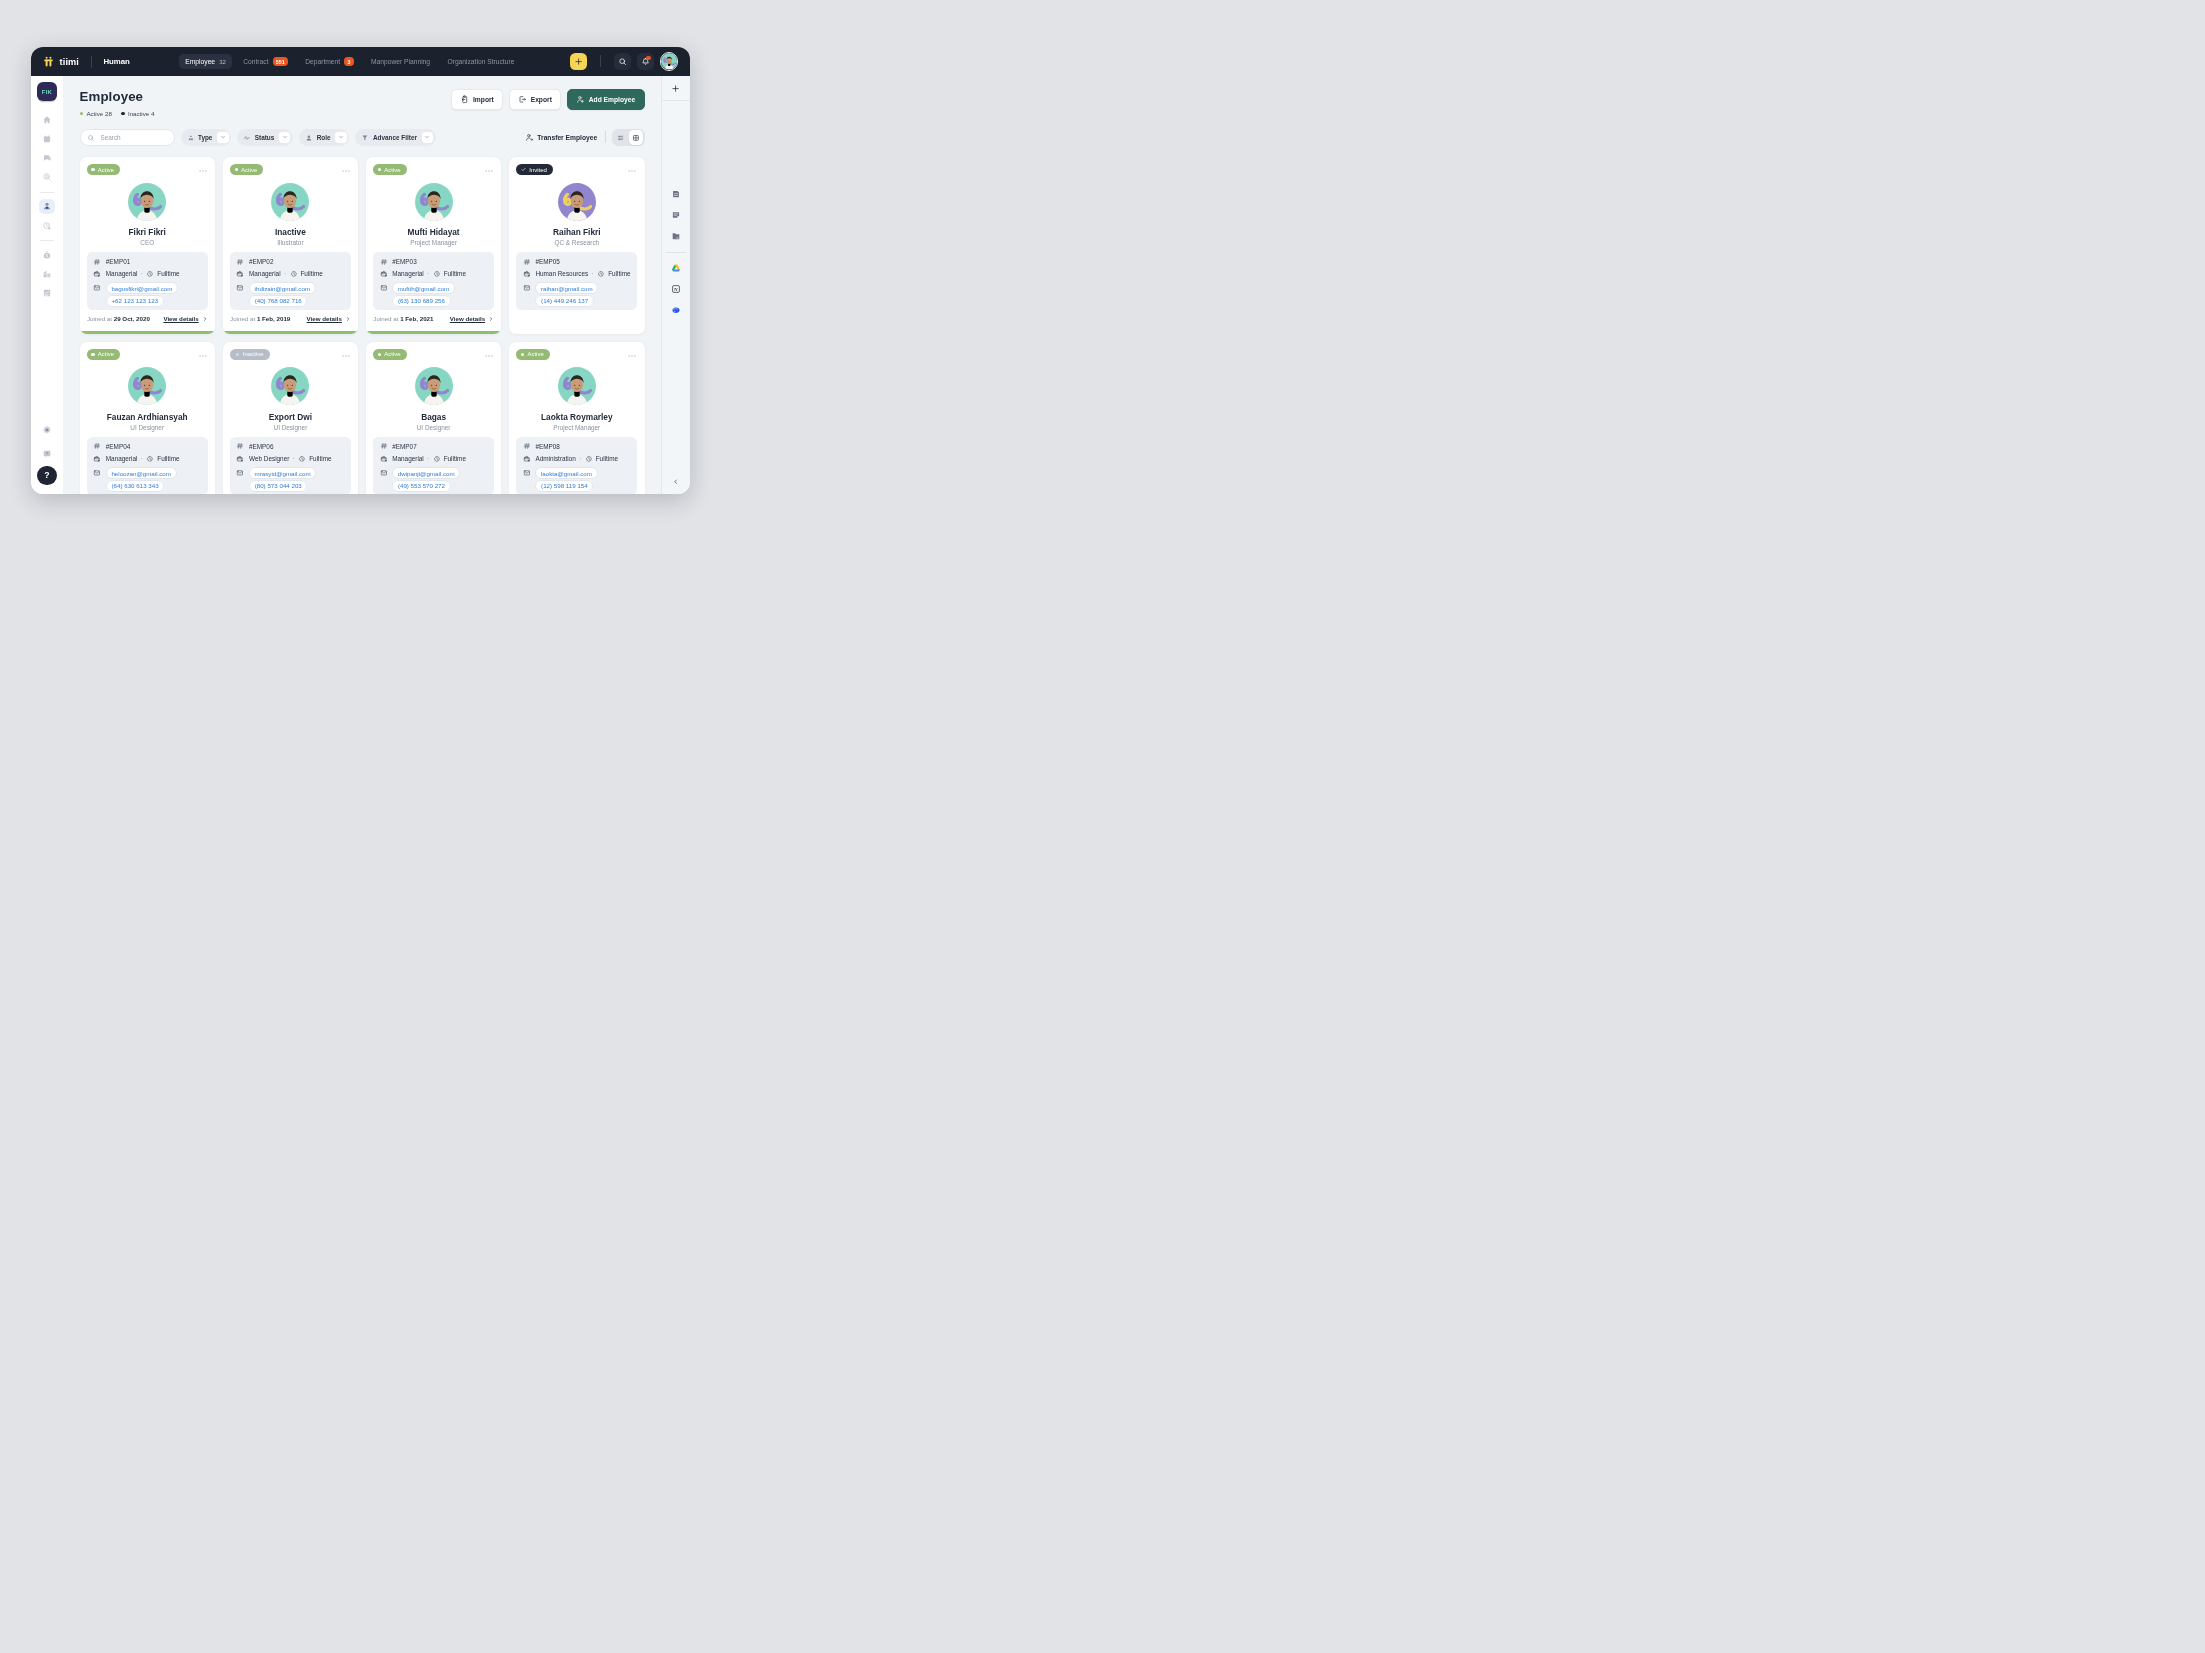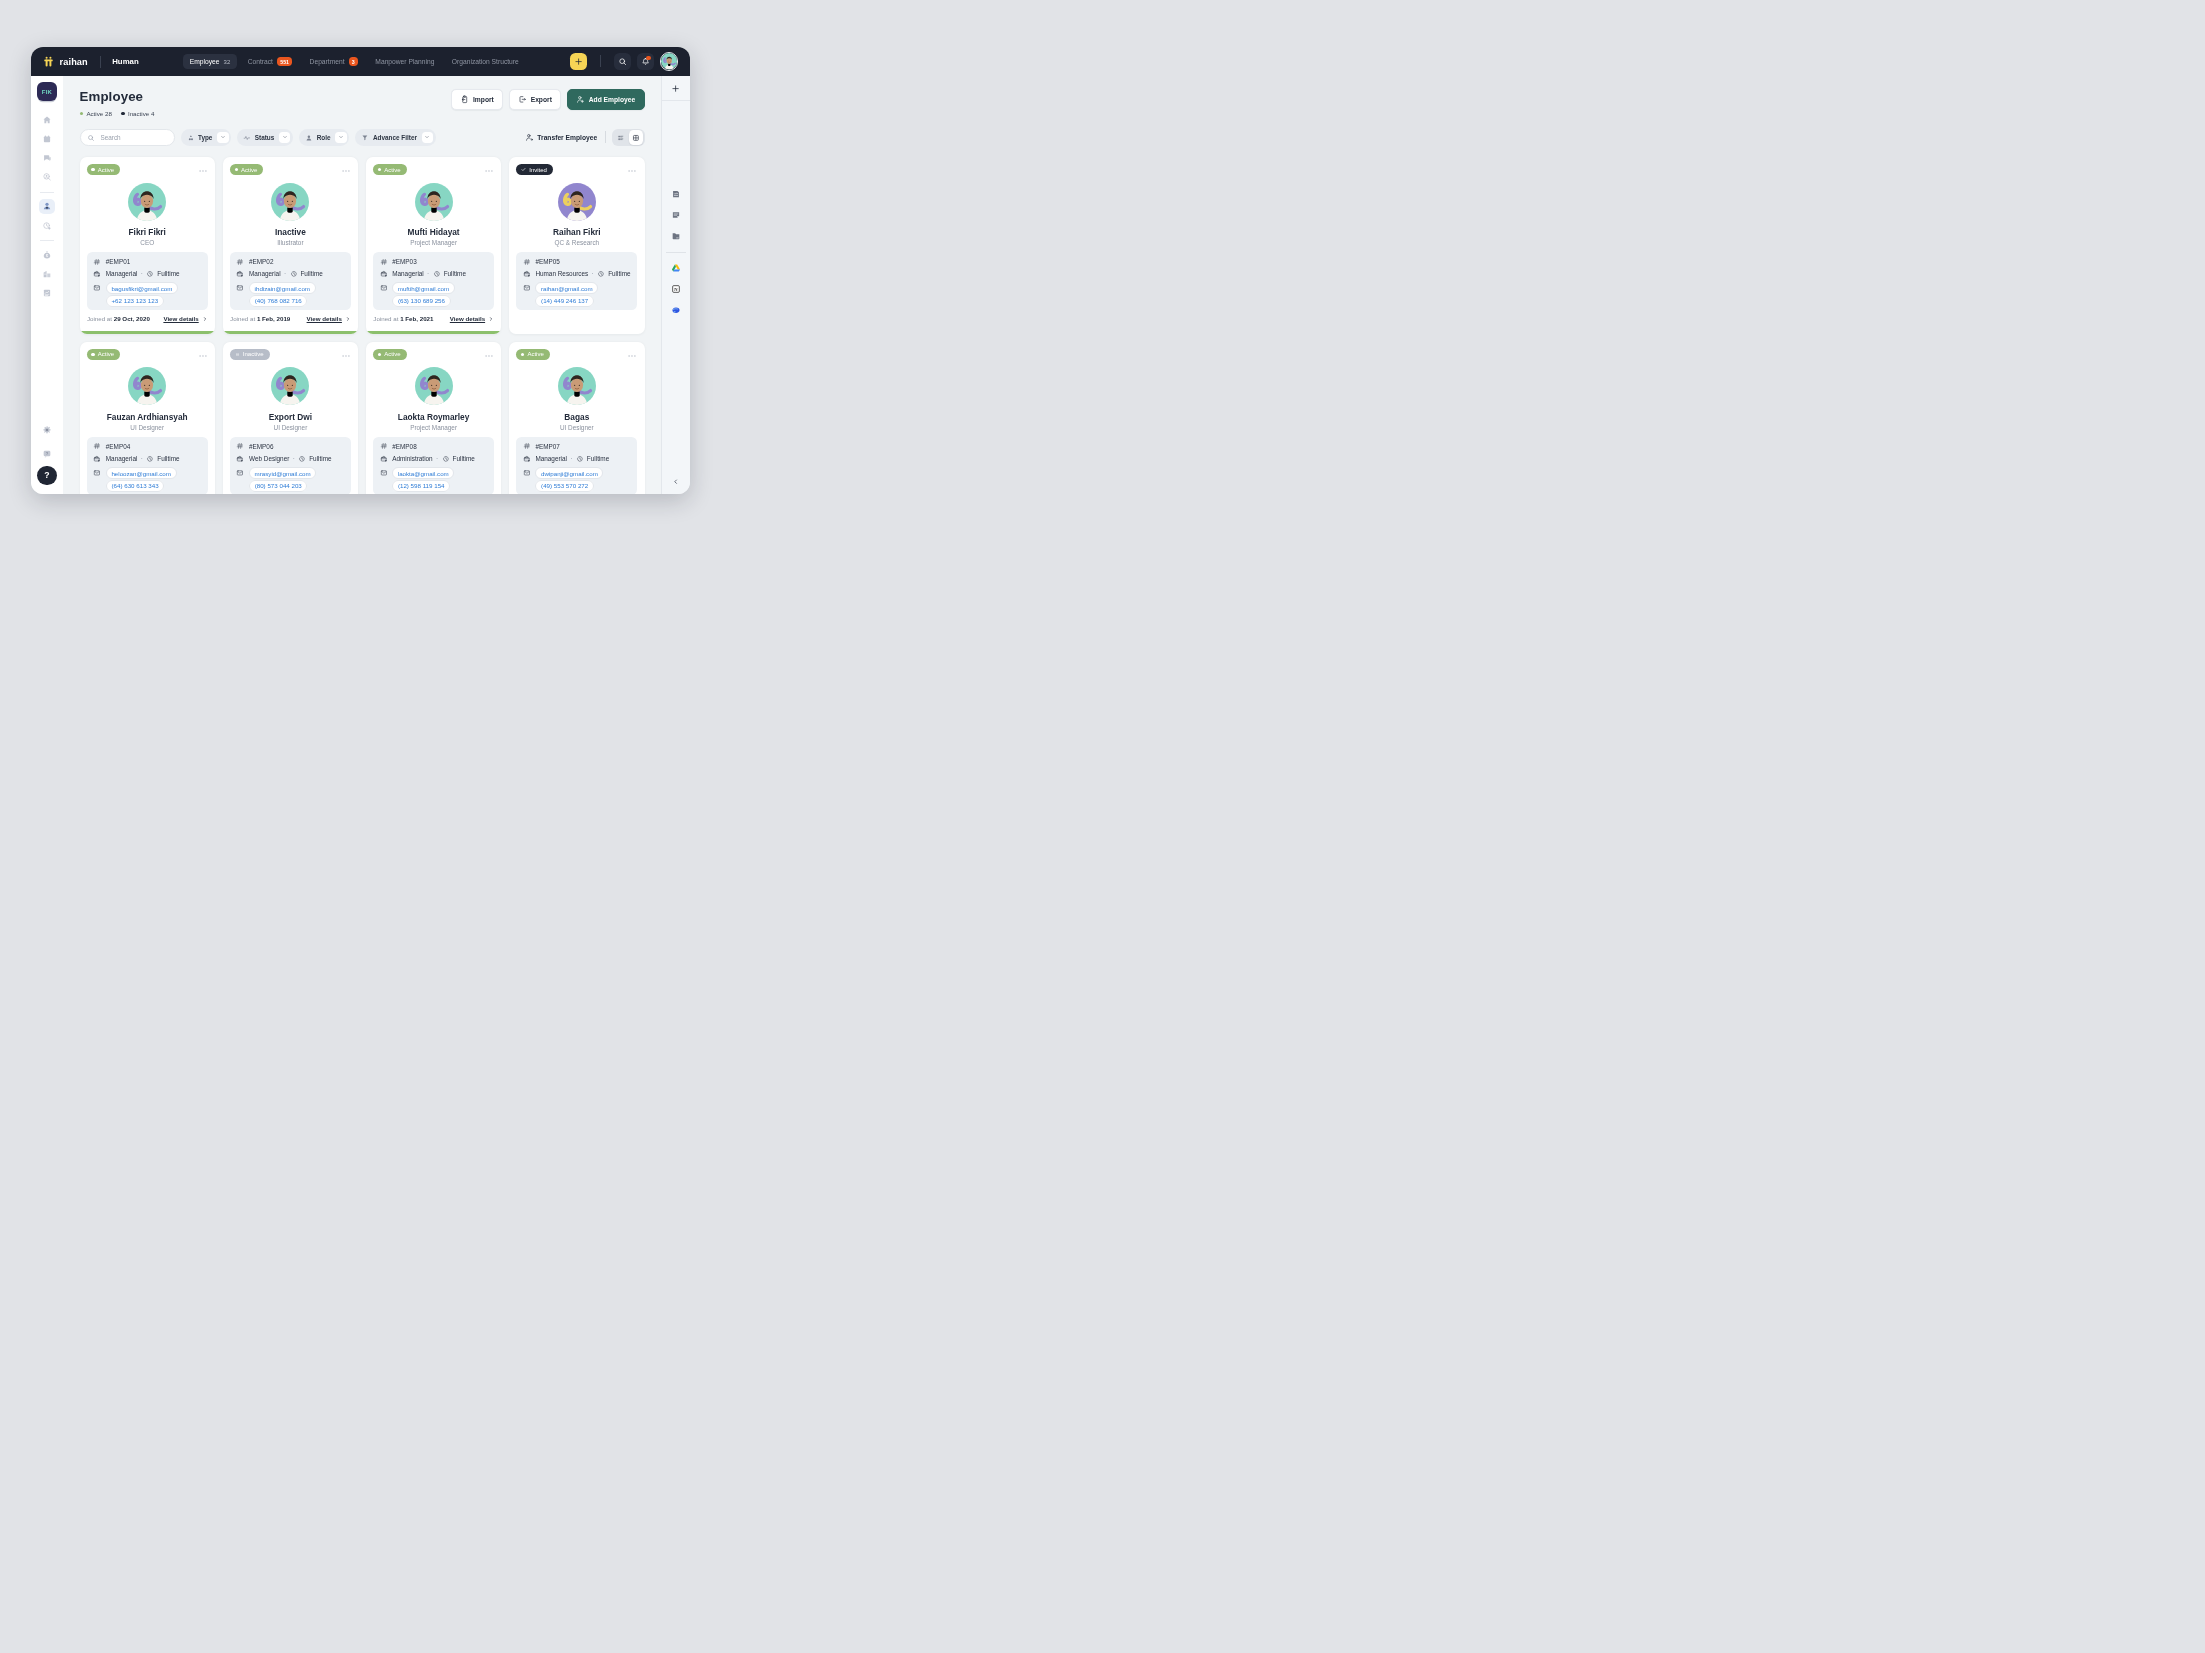--- a/index.html
+++ b/index.html
@@ -118,21 +118,21 @@
     <div class="brand">
       <span class="logo">
         <svg width="12" height="12" viewBox="0 0 24 24">
             <circle cx="7.2" cy="3.4" r="2.1" fill="#f6d455"></circle>
             <circle cx="14.8" cy="3.4" r="2.1" fill="#f6d455"></circle>
             <rect x="2.6" y="7.2" width="16.8" height="3.4" rx="1.2" fill="#f6d455"></rect>
             <rect x="5.2" y="7.2" width="4" height="14" rx="2" fill="#f6d455"></rect>
             <rect x="12.8" y="7.2" width="4" height="14" rx="2" fill="#f6d455"></rect>
           </svg>
       </span>
-      <span class="brand-name">raihan</span>
+      <span class="brand-name">tiimi</span>
       <span class="nav-div"></span>
       <span class="product">Human</span>
     </div>
     <div class="tabs" id="nav-tabs">
         <div class="tab active">
           <span>Employee</span>
           <span class="tcount">32</span>
         </div>
         <div class="tab">
           <span>Contract</span>
@@ -1114,20 +1114,105 @@
                   <circle cx="5" cy="12" r="1.7"></circle>
                   <circle cx="12" cy="12" r="1.7"></circle>
                   <circle cx="19" cy="12" r="1.7"></circle>
                 </svg>
               </span>
             </span>
     </div>
     <div class="avatar-wrap">
             <svg class="avatar84" viewBox="0 0 84 84">
   <defs>
+                <clipPath id="cp6">
+                  <circle cx="42" cy="42" r="42"></circle>
+                </clipPath>
+              </defs>
+  <circle cx="42" cy="42" r="42" fill="#87d6c3"></circle>
+  <g clip-path="url(#cp6)">
+    <path d="M21 25c-8 6-9 19-1 22 6 2 10-6 5-10-4-3-8 0-7 4" stroke="#9186ce" stroke-width="7" fill="none" stroke-linecap="round"></path>
+    <path d="M44 51c8 8 20 9 28 1" stroke="#9186ce" stroke-width="7" fill="none" stroke-linecap="round"></path>
+    <path d="M19 84c2-17 13-24 23-24s21 7 23 24z" fill="#f6f4ef"></path>
+    <path d="M36 54h12v9c0 4-12 4-12 0z" fill="#c49súb"></path>
+    <ellipse cx="42" cy="40" rx="13.5" ry="15.5" fill="#c99b76"></ellipse>
+    <path d="M27.5 36c-.5-12 7.5-17.5 14.5-17.5S57 24 56.5 36c-1-5-4.5-7.5-7.5-8.5-5-1.8-9-1.8-14 0-3 1-6.5 3.5-7.5 8.5z" fill="#2e2620"></path>
+    <circle cx="36.8" cy="40.5" r="1.4" fill="#362a22"></circle>
+                <circle cx="47.2" cy="40.5" r="1.4" fill="#362a22"></circle>
+    <path d="M38 47.5q4 3.2 8 0" stroke="#8a5a39" stroke-width="1.6" fill="none" stroke-linecap="round"></path>
+  </g>
+            </svg>
+          </div>
+    <div class="ename">Bagas</div>
+    <div class="erole">UI Designer</div>
+    <div class="ebox">
+      <div class="erow">
+        <span class="eic">
+                <svg viewBox="0 0 24 24" fill="none" stroke="currentColor" stroke-width="1.5" stroke-linecap="round" stroke-linejoin="round">
+                  <path d="M9.8 4.5l-2.2 15M16.4 4.5l-2.2 15M4.8 9.3h15.4M3.8 14.7h15.4"></path>
+                </svg>
+              </span>
+        <span class="eid">#EMP07</span>
+      </div>
+      <div class="erow">
+        <span class="eic">
+                <svg viewBox="0 0 24 24" fill="none" stroke="currentColor" stroke-width="1.6" stroke-linecap="round" stroke-linejoin="round">
+                  <rect x="4" y="7.5" width="15" height="11" rx="2"></rect>
+                  <path d="M8.7 7.5V6a1.5 1.5 0 0 1 1.5-1.5h2.6A1.5 1.5 0 0 1 14.3 6v1.5M4 11.5h15"></path>
+                  <g fill="currentColor" stroke="none">
+                    <circle cx="18.3" cy="17.8" r="2.1"></circle>
+                    <path d="M18.3 14.9l.5 1.2h-1zM18.3 20.7l.5-1.2h-1zM15.4 17.8l1.2.5v-1zM21.2 17.8l-1.2.5v-1z"></path>
+                  </g>
+                </svg>
+              </span>
+        <span class="dept">
+                <span>Managerial</span>
+                <span class="esep">·</span>
+                <span class="eic">
+                  <svg viewBox="0 0 24 24" fill="none" stroke="currentColor" stroke-width="1.6" stroke-linecap="round" stroke-linejoin="round">
+                    <circle cx="12" cy="12" r="7.3" stroke-dasharray="10 2.6"></circle>
+                    <path d="M12 8.6V12l2.3 1.4"></path>
+                  </svg>
+                </span>
+                <span>Fulltime</span>
+              </span>
+      </div>
+      <div class="erow">
+        <span class="eic">
+                <svg viewBox="0 0 24 24" fill="none" stroke="currentColor" stroke-width="1.6" stroke-linecap="round" stroke-linejoin="round">
+                  <rect x="4" y="5.5" width="16" height="13" rx="2"></rect>
+                  <path d="M6 8.5l6 4.6 6-4.6"></path>
+                </svg>
+              </span>
+        <span class="chip">dwipanji@gmail.com</span>
+      </div>
+      <div class="phone-row">
+        <span class="chip">(49) 553 570 272</span>
+      </div>
+    </div>
+    </div>
+        <div class="card">
+    <div class="card-top">
+      <span class="sbadge active">
+              <span class="wdot"></span>
+              <span>Active</span>
+            </span>
+      <span class="menu-dots">
+              <span style="display:flex">
+                <svg viewBox="0 0 24 24" fill="currentColor">
+                  <circle cx="5" cy="12" r="1.7"></circle>
+                  <circle cx="12" cy="12" r="1.7"></circle>
+                  <circle cx="19" cy="12" r="1.7"></circle>
+                </svg>
+              </span>
+            </span>
+    </div>
+    <div class="avatar-wrap">
+            <svg class="avatar84" viewBox="0 0 84 84">
+  <defs>
                 <clipPath id="cp7">
                   <circle cx="42" cy="42" r="42"></circle>
                 </clipPath>
               </defs>
   <circle cx="42" cy="42" r="42" fill="#87d6c3"></circle>
   <g clip-path="url(#cp7)">
     <path d="M21 25c-8 6-9 19-1 22 6 2 10-6 5-10-4-3-8 0-7 4" stroke="#9186ce" stroke-width="7" fill="none" stroke-linecap="round"></path>
     <path d="M44 51c8 8 20 9 28 1" stroke="#9186ce" stroke-width="7" fill="none" stroke-linecap="round"></path>
     <path d="M19 84c2-17 13-24 23-24s21 7 23 24z" fill="#f6f4ef"></path>
     <path d="M36 54h12v9c0 4-12 4-12 0z" fill="#c49súb"></path>
@@ -1180,101 +1265,16 @@
                   <path d="M6 8.5l6 4.6 6-4.6"></path>
                 </svg>
               </span>
         <span class="chip">laokta@gmail.com</span>
       </div>
       <div class="phone-row">
         <span class="chip">(12) 598 119 154</span>
       </div>
     </div>
     </div>
-        <div class="card">
-    <div class="card-top">
-      <span class="sbadge active">
-              <span class="wdot"></span>
-              <span>Active</span>
-            </span>
-      <span class="menu-dots">
-              <span style="display:flex">
-                <svg viewBox="0 0 24 24" fill="currentColor">
-                  <circle cx="5" cy="12" r="1.7"></circle>
-                  <circle cx="12" cy="12" r="1.7"></circle>
-                  <circle cx="19" cy="12" r="1.7"></circle>
-                </svg>
-              </span>
-            </span>
-    </div>
-    <div class="avatar-wrap">
-            <svg class="avatar84" viewBox="0 0 84 84">
-  <defs>
-                <clipPath id="cp6">
-                  <circle cx="42" cy="42" r="42"></circle>
-                </clipPath>
-              </defs>
-  <circle cx="42" cy="42" r="42" fill="#87d6c3"></circle>
-  <g clip-path="url(#cp6)">
-    <path d="M21 25c-8 6-9 19-1 22 6 2 10-6 5-10-4-3-8 0-7 4" stroke="#9186ce" stroke-width="7" fill="none" stroke-linecap="round"></path>
-    <path d="M44 51c8 8 20 9 28 1" stroke="#9186ce" stroke-width="7" fill="none" stroke-linecap="round"></path>
-    <path d="M19 84c2-17 13-24 23-24s21 7 23 24z" fill="#f6f4ef"></path>
-    <path d="M36 54h12v9c0 4-12 4-12 0z" fill="#c49súb"></path>
-    <ellipse cx="42" cy="40" rx="13.5" ry="15.5" fill="#c99b76"></ellipse>
-    <path d="M27.5 36c-.5-12 7.5-17.5 14.5-17.5S57 24 56.5 36c-1-5-4.5-7.5-7.5-8.5-5-1.8-9-1.8-14 0-3 1-6.5 3.5-7.5 8.5z" fill="#2e2620"></path>
-    <circle cx="36.8" cy="40.5" r="1.4" fill="#362a22"></circle>
-                <circle cx="47.2" cy="40.5" r="1.4" fill="#362a22"></circle>
-    <path d="M38 47.5q4 3.2 8 0" stroke="#8a5a39" stroke-width="1.6" fill="none" stroke-linecap="round"></path>
-  </g>
-            </svg>
-          </div>
-    <div class="ename">Bagas</div>
-    <div class="erole">UI Designer</div>
-    <div class="ebox">
-      <div class="erow">
-        <span class="eic">
-                <svg viewBox="0 0 24 24" fill="none" stroke="currentColor" stroke-width="1.5" stroke-linecap="round" stroke-linejoin="round">
-                  <path d="M9.8 4.5l-2.2 15M16.4 4.5l-2.2 15M4.8 9.3h15.4M3.8 14.7h15.4"></path>
-                </svg>
-              </span>
-        <span class="eid">#EMP07</span>
-      </div>
-      <div class="erow">
-        <span class="eic">
-                <svg viewBox="0 0 24 24" fill="none" stroke="currentColor" stroke-width="1.6" stroke-linecap="round" stroke-linejoin="round">
-                  <rect x="4" y="7.5" width="15" height="11" rx="2"></rect>
-                  <path d="M8.7 7.5V6a1.5 1.5 0 0 1 1.5-1.5h2.6A1.5 1.5 0 0 1 14.3 6v1.5M4 11.5h15"></path>
-                  <g fill="currentColor" stroke="none">
-                    <circle cx="18.3" cy="17.8" r="2.1"></circle>
-                    <path d="M18.3 14.9l.5 1.2h-1zM18.3 20.7l.5-1.2h-1zM15.4 17.8l1.2.5v-1zM21.2 17.8l-1.2.5v-1z"></path>
-                  </g>
-                </svg>
-              </span>
-        <span class="dept">
-                <span>Managerial</span>
-                <span class="esep">·</span>
-                <span class="eic">
-                  <svg viewBox="0 0 24 24" fill="none" stroke="currentColor" stroke-width="1.6" stroke-linecap="round" stroke-linejoin="round">
-                    <circle cx="12" cy="12" r="7.3" stroke-dasharray="10 2.6"></circle>
-                    <path d="M12 8.6V12l2.3 1.4"></path>
-                  </svg>
-                </span>
-                <span>Fulltime</span>
-              </span>
-      </div>
-      <div class="erow">
-        <span class="eic">
-                <svg viewBox="0 0 24 24" fill="none" stroke="currentColor" stroke-width="1.6" stroke-linecap="round" stroke-linejoin="round">
-                  <rect x="4" y="5.5" width="16" height="13" rx="2"></rect>
-                  <path d="M6 8.5l6 4.6 6-4.6"></path>
-                </svg>
-              </span>
-        <span class="chip">dwipanji@gmail.com</span>
-      </div>
-      <div class="phone-row">
-        <span class="chip">(49) 553 570 272</span>
-      </div>
-    </div>
-    </div>
       </div>
   </div>
 </div>
 
 
 </body></html>

